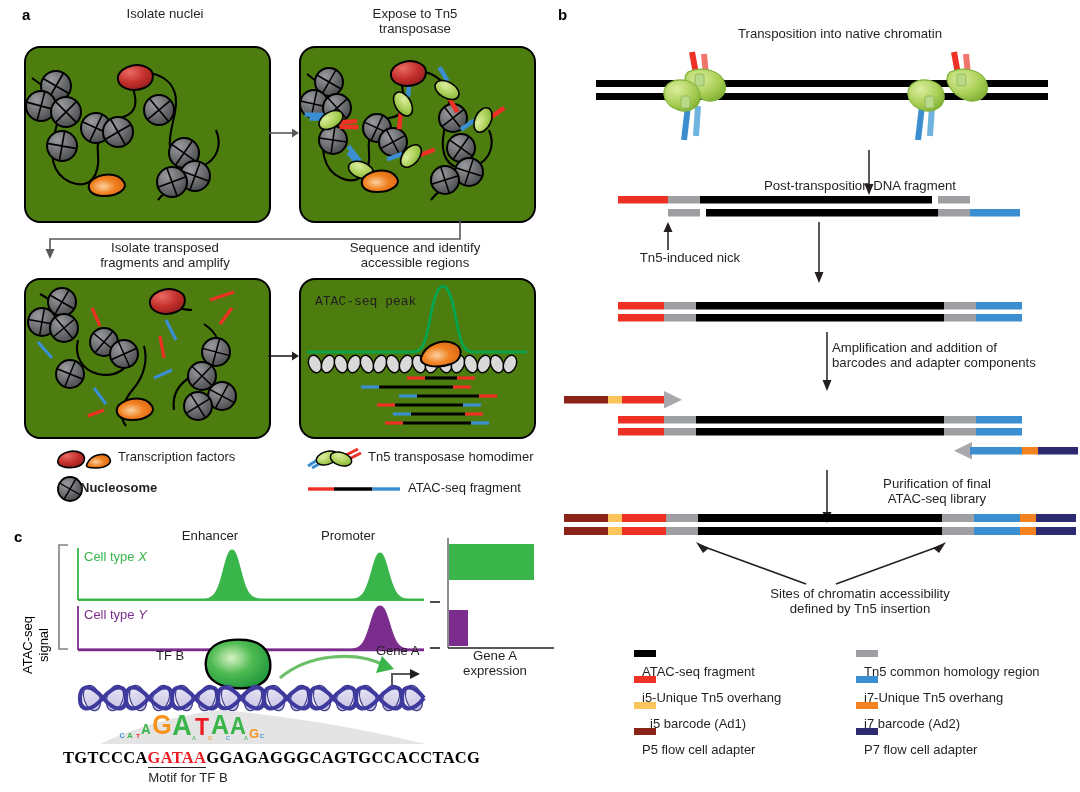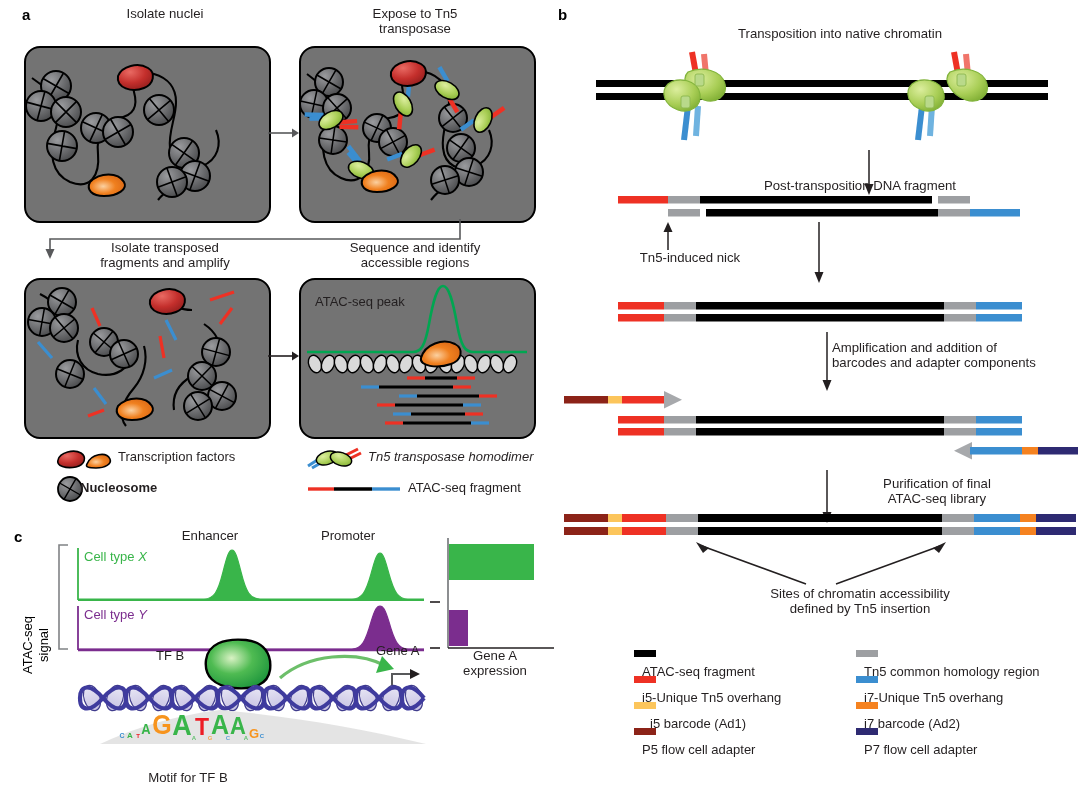--- a/index.html
+++ b/index.html
@@ -2,22 +2,23 @@
 <html><head>
 <meta charset="utf-8">
 <style>
   html,body{margin:0;padding:0;background:#ffffff;}
   body{width:1080px;height:792px;font-family:"Liberation Sans",sans-serif;color:#000;overflow:hidden;}
   .fig{position:relative;width:1080px;height:792px;}
   .abs{position:absolute;}
   .panel-letter{font-weight:bold;font-size:15px;font-family:"Liberation Sans",sans-serif;}
   .cap{font-size:13.2px;text-align:center;line-height:15px;color:#231f20;}
   .box{
-    border:2.5px solid #000;border-radius:16px;background:#737373;
+    border:2.5px solid #000;border-radius:16px;background:#4d7c0f;
     box-shadow:0 0 0 0 #fff;
+    font-family:Liberation Mono, monospace;
   }
   .legend-txt{font-size:13px;color:#231f20;white-space:nowrap;}
   .swatch{display:inline-block;vertical-align:middle;}
   .mono-seq{font-family:"Liberation Serif",serif;font-weight:bold;font-size:16.5px;letter-spacing:0.3px;}
   svg{display:block;overflow:visible;}
 </style>
 </head>
 <body>
 
 <div class="fig">
@@ -370,21 +371,21 @@
     </div>
     <div class="abs" style="left:250px;top:0px;">
       <svg width="56" height="24">
         <path d="M2,20 L16,11" stroke="#3b8ed0" stroke-width="3"></path>
           <path d="M6,22 L20,14" stroke="#3b8ed0" stroke-width="3"></path>
         <path d="M38,10 L52,3" stroke="#ee3124" stroke-width="3"></path>
           <path d="M41,14 L55,7" stroke="#ee3124" stroke-width="3"></path>
         <ellipse cx="21" cy="12" rx="11" ry="6.5" fill="url(#grnTn5)" stroke="#000" stroke-width="1.4" transform="rotate(-18 21 12)"></ellipse>
         <ellipse cx="35" cy="13" rx="11" ry="6.5" fill="url(#grnTn5)" stroke="#000" stroke-width="1.4" transform="rotate(18 35 13)"></ellipse>
       </svg>
-      <span class="abs legend-txt" style="left:62px;top:3px;font-style:italic;">Tn5 transposase homodimer</span>
+      <span class="abs legend-txt" style="left:62px;top:3px;">Tn5 transposase homodimer</span>
     </div>
 
     <div class="abs" style="left:0px;top:30px;">
       <svg width="56" height="26">
         <g transform="translate(14,13)">
             <circle r="12" fill="url(#nucGrad)" stroke="#000" stroke-width="1.8"></circle>
             <path d="M-12,0 H12 M0,-12 V12" stroke="#000" stroke-width="1.4" transform="rotate(30)"></path>
           </g>
       </svg>
       <span class="abs legend-txt" style="left:24px;top:4px;font-weight:bold;">Nucleosome</span>
@@ -706,20 +707,23 @@
 
       <g opacity="0.75">
         <text x="84" y="32" font-size="6" fill="#39b54a">A</text>
         <text x="100" y="32" font-size="6" fill="#f7941e">G</text>
         <text x="118" y="32" font-size="6" fill="#3b8ed0">C</text>
         <text x="136" y="32" font-size="6" fill="#39b54a">A</text>
       </g>
     </g>
   </svg>
 
+  <div class="abs mono-seq" style="left:63px;top:748px;white-space:nowrap;">
+    <span>TGTCCCA</span><span style="color:#ed1c24;border-bottom:1.6px solid #231f20;">GATAA</span><span>GGAGAGGGCAGTGCCACCTACG</span>
+  </div>
 
   <div class="abs cap" style="left:108px;top:770px;width:160px;text-align:center;">Motif for TF B</div>
 
   <svg class="abs" style="left:430px;top:536px;" width="126" height="118">
 
     <path d="M18,2 V112" stroke="#808285" stroke-width="1.8" fill="none"></path>
     <path d="M18,112 H124" stroke="#231f20" stroke-width="1.6" fill="none"></path>
 
     <path d="M0,66 H10" stroke="#231f20" stroke-width="1.6" fill="none"></path>
     <path d="M0,112 H10" stroke="#231f20" stroke-width="1.6" fill="none"></path>

